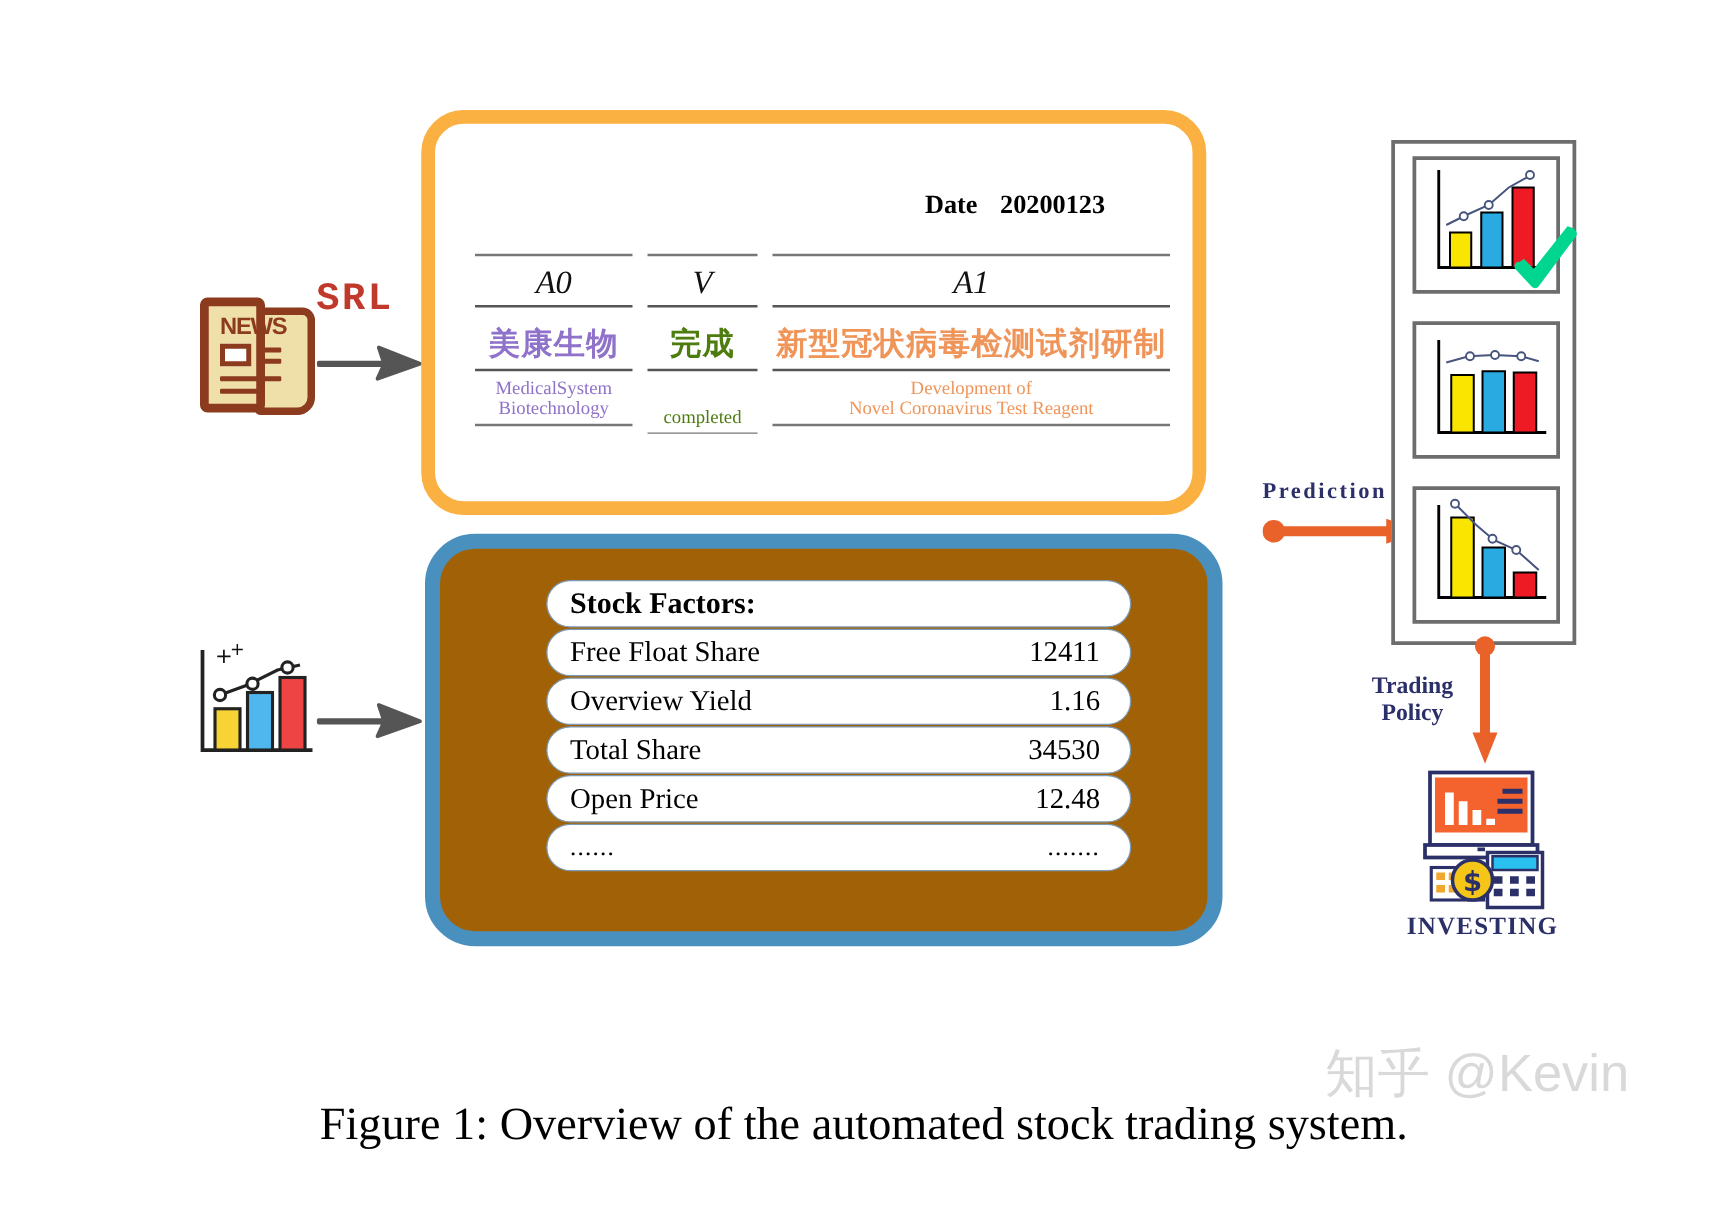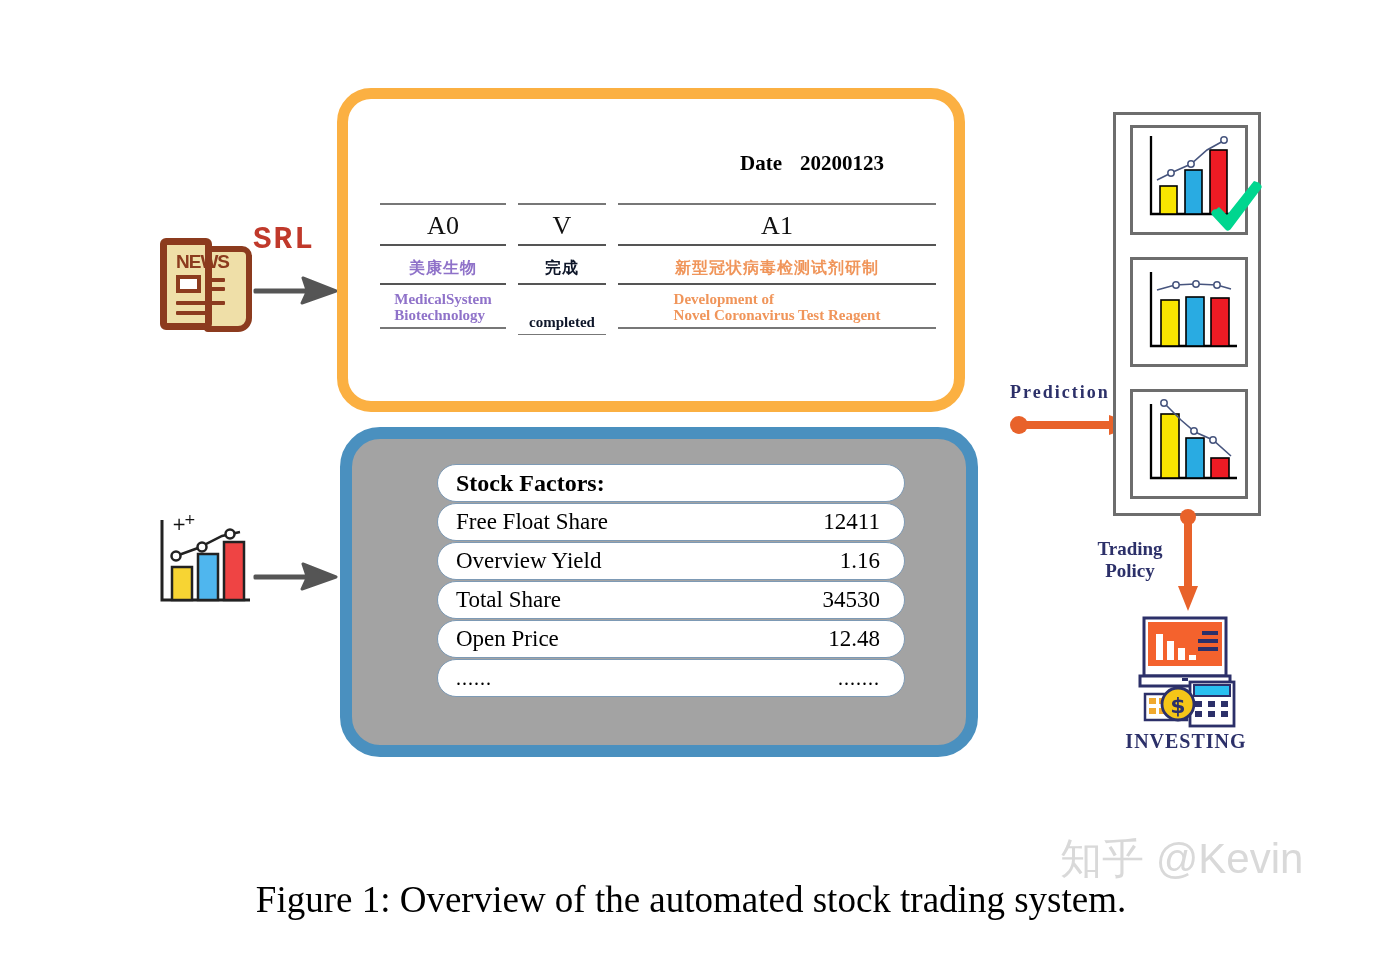--- a/index.html
+++ b/index.html
@@ -45,33 +45,33 @@
 
   
   .srl-cols{position:absolute;left:32px;top:104px;width:560px;
             display:flex;align-items:flex-start;}
   .srl-col{display:flex;flex-direction:column;align-items:center;}
   .c-a0{width:126px;}
   .c-v{width:88px;margin-left:12px;}
   .c-a1{width:318px;margin-left:12px;}
   .rule{width:100%;height:2px;background:#555;}
   .rule.thin{height:1.5px;background:#777;}
-  .tag{font-family:"Liberation Serif",serif;font-size:26px;
+  .tag{font-family:"Liberation Serif",serif;font-style:italic;font-size:26px;
        color:#111;padding:6px 0 3px;}
-  .zh{font-family:"Liberation Sans",sans-serif;font-weight:bold;font-size:16px;
+  .zh{font-family:"Liberation Sans",sans-serif;font-weight:bold;font-size:25px;
       padding:12px 0 4px;white-space:nowrap;letter-spacing:1px;}
-  .en{font-family:"Liberation Serif",serif;font-weight:bold;font-size:15px;
-      padding:6px 0 3px;line-height:1.12;}
-  .pur{color:#8f72c9;} .blu{color:#0f172a;} .org{color:#f0955a;}
+  .en{font-family:"Liberation Serif",serif;font-weight:normal;font-size:15px;
+      text-align:center;padding:6px 0 3px;line-height:1.12;}
+  .pur{color:#8f72c9;} .blu{color:#4d7c0f;} .org{color:#f0955a;}
   .v-en-wrap{display:flex;flex-direction:column;align-items:center;
              justify-content:flex-end;min-height:40px;}
 
   
   #factor-card{position:absolute;left:340px;top:427px;width:638px;height:330px;
-               border:12px solid #4a90bf;border-radius:40px;background:#a3a3a3;
+               border:12px solid #4a90bf;border-radius:40px;background:#a16207;
                box-sizing:border-box;}
   #factor-list{position:absolute;left:85px;top:25px;width:468px;}
   .frow{height:38px;margin-bottom:1px;border:1.3px solid #7d9ab5;border-radius:19px;
         background:#fff;display:flex;align-items:center;box-sizing:border-box;
         padding:0 18px;position:relative;}
   .fname{font-family:"Liberation Serif",serif;font-size:23px;color:#000;}
   .fval{position:absolute;right:24px;font-family:"Liberation Serif",serif;
         font-size:23px;color:#000;}
   .frow.title .fname{font-weight:bold;font-size:24px;}
   .frow.dots .fname,.frow.dots .fval{font-size:20px;letter-spacing:1px;}

